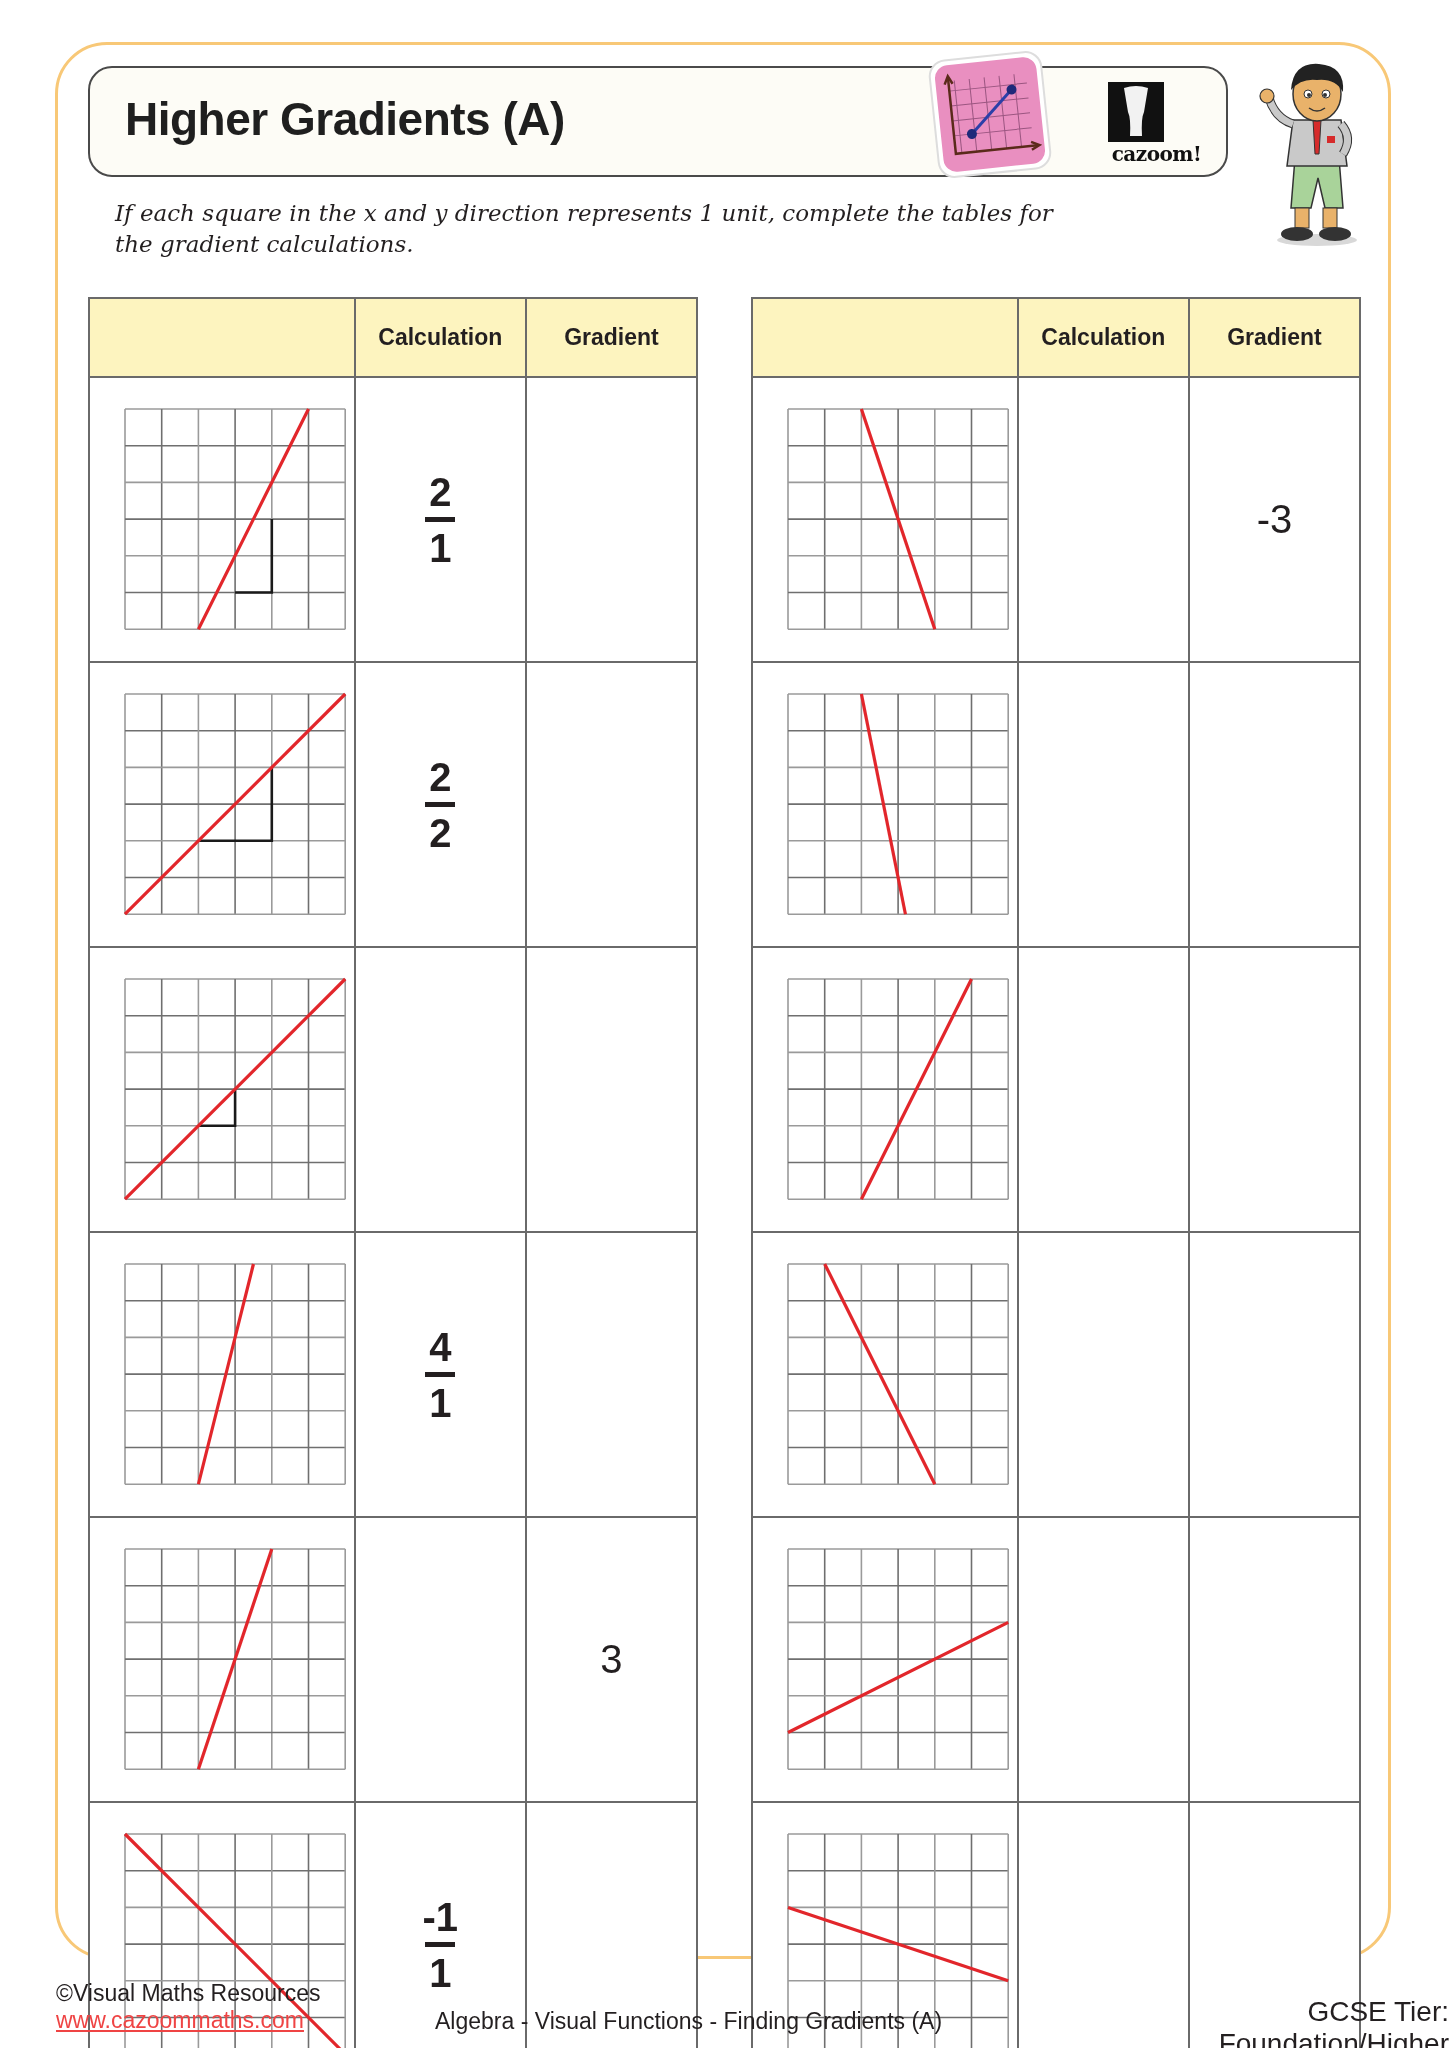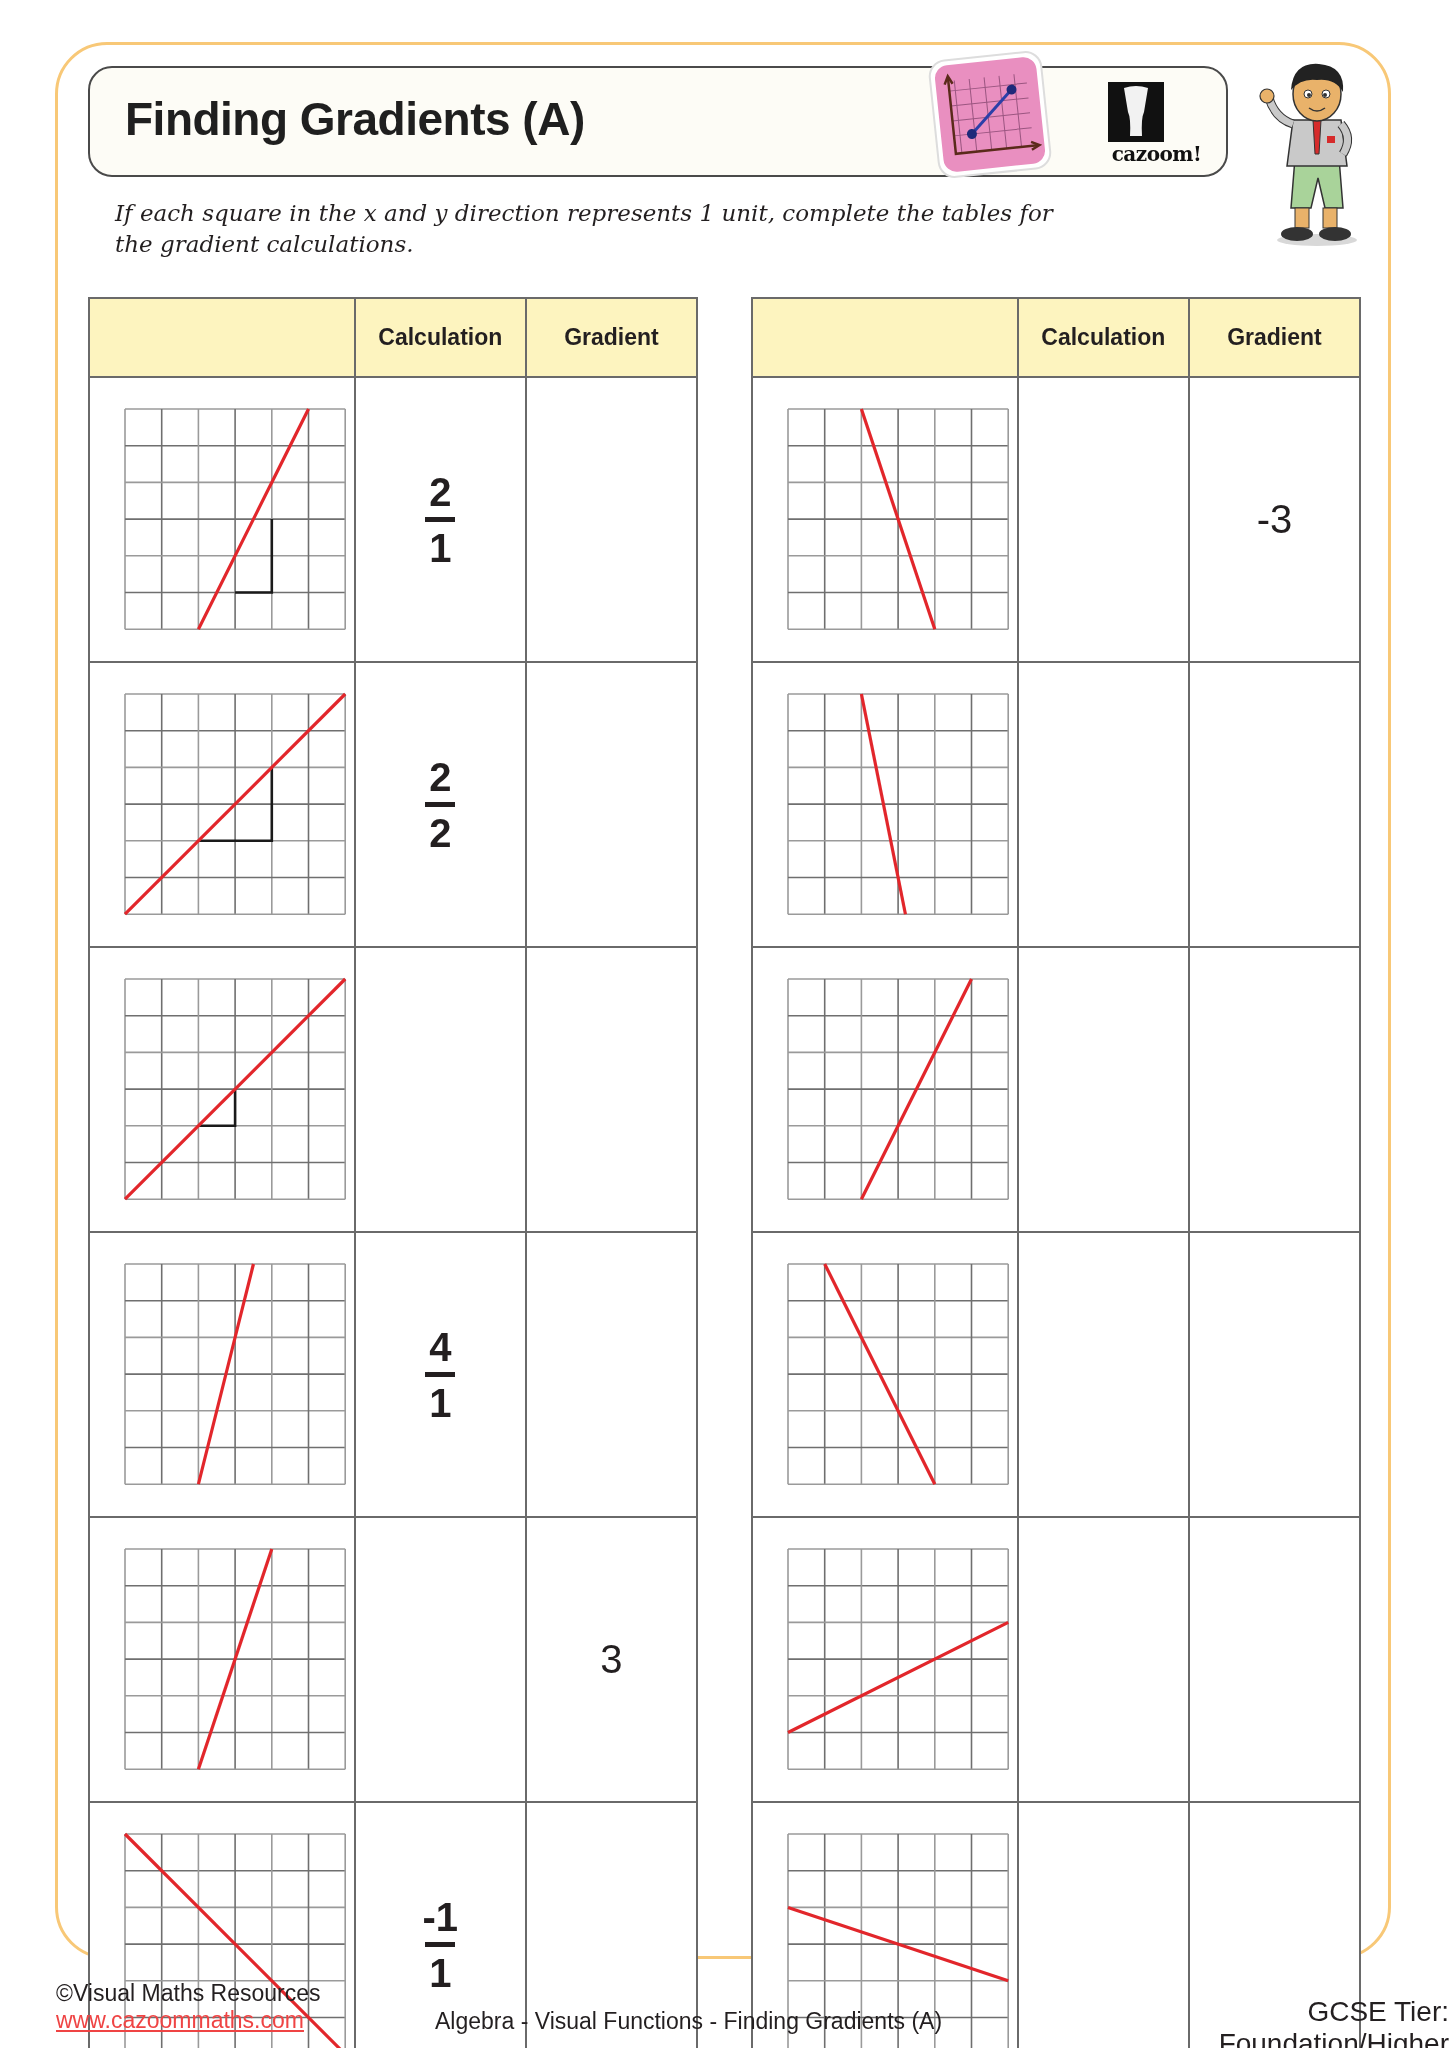--- a/index.html
+++ b/index.html
@@ -28,21 +28,21 @@
   .footer-link { color:#ef4444; text-decoration:underline; }
   .footer-mid { position:absolute; left:435px; top:2008px; font-size:23px; color:#231f20; }
   .footer-right { position:absolute; left:1070px; top:1996px; font-size:28px; color:#231f20;text-align:right; }
 </style>
 </head>
 <body>
 
 <div class="frame"></div>
 
 <div class="title-box">
-  <div class="title">Finding Gradients (A)</div>
+  <div class="title">Higher Gradients (A)</div>
 </div>
 
 <svg class="topic-icon" viewBox="0 0 120 125">
   <rect x="4" y="4" width="112" height="117" rx="16" fill="#ffffff" stroke="#dddddd" stroke-width="2"></rect>
   <rect x="9" y="9" width="102" height="107" rx="13" fill="#e98fc0"></rect>
   <g stroke="#7a3e66" stroke-width="1" opacity="0.7">
     <line x1="28" y1="25" x2="28" y2="98"></line>
       <line x1="43" y1="25" x2="43" y2="98"></line>
       <line x1="58" y1="25" x2="58" y2="98"></line>
       <line x1="73" y1="25" x2="73" y2="98"></line>

